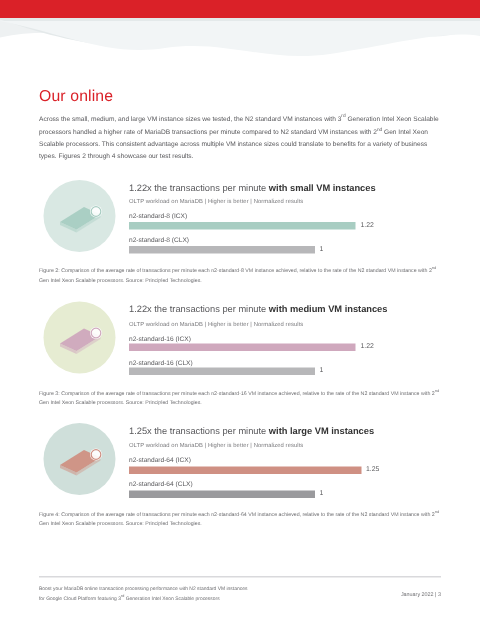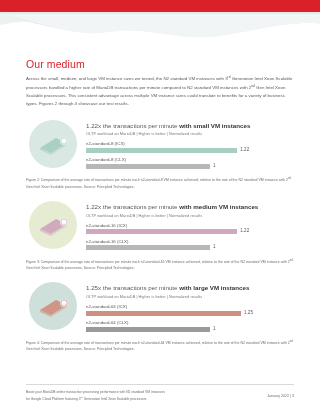--- a/index.html
+++ b/index.html
@@ -64,21 +64,21 @@
   <div class="redbar"></div>
   <svg class="waves" viewBox="0 0 320 34" preserveAspectRatio="none">
     <path d="M0,0 L320,0 L320,6 C280,22 250,2 215,10 C180,18 150,2 112,10 C74,18 40,4 0,13 Z" fill="#eef1f2"></path>
     <path d="M0,1 C45,16 80,24 118,14 C156,4 182,24 220,18 C258,12 292,2 320,9 L320,0 L0,0 Z" fill="#e4e9ea"></path>
     <path d="M0,2 C42,10 72,26 110,20 C150,14 178,30 220,24 C262,18 294,8 320,12 L320,2 L0,2 Z" fill="#f2f5f6"></path>
   </svg>
 </div>
 
 <div class="page">
 
-  <div class="sec-title">Our medium</div>
+  <div class="sec-title">Our online</div>
 
   <p class="intro">
     <span>Across the small, medium, and large VM instance sizes we tested, the N2 standard VM instances with 3</span><sup>rd</sup><span> Generation Intel Xeon Scalable processors handled a higher rate of MariaDB transactions per minute compared to N2 standard VM instances with 2</span><sup>nd</sup><span> Gen Intel Xeon Scalable processors. This consistent advantage across multiple VM instance sizes could translate to benefits for a variety of business types. Figures 2 through 4 showcase our test results.</span>
   </p>
 
   <div id="figures-host">
       <div class="figure">
         <div class="fig-inner">
           <svg class="art" viewBox="0 0 56 56">
             <circle cx="27" cy="28" r="24" fill="#d9e8e3"></circle>

